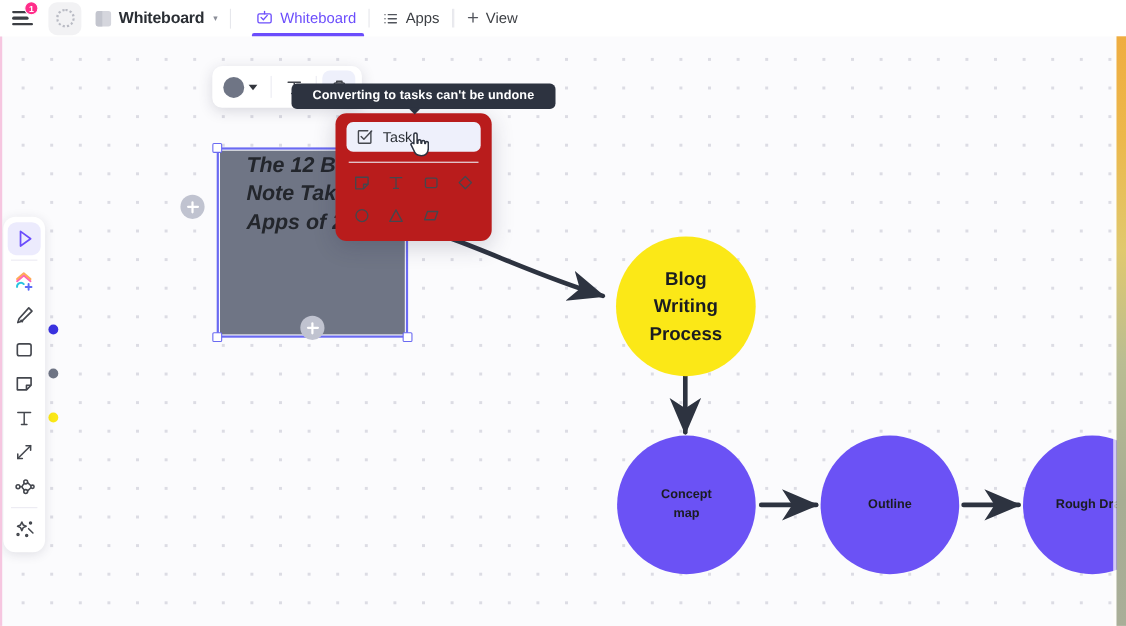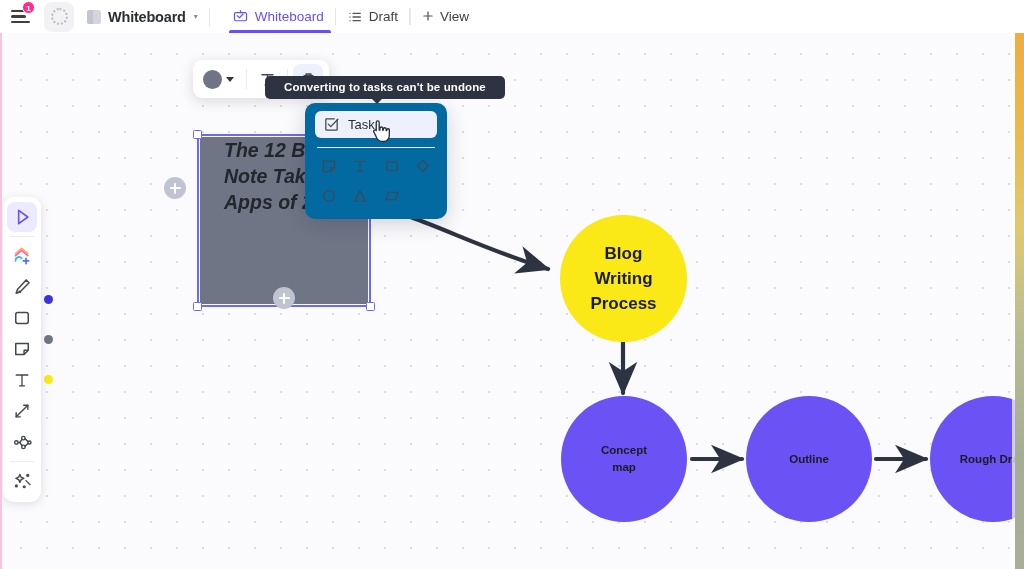--- a/index.html
+++ b/index.html
@@ -105,21 +105,21 @@
     padding:5px 19px 6px; border-radius:5px; white-space:nowrap; z-index:70;
   }
   .tooltip::after {
     content:''; position:absolute; left:106px; bottom:-5px;
     border-left:6px solid transparent; border-right:6px solid transparent; border-top:6px solid #2d3340;
   }
 
   
   .ctxmenu {
     position:absolute; left:305px; top:103px; width:142px;
-    background:#0369a1; border-radius:10px; box-shadow:0 5px 20px rgba(40,40,70,.20);
+    background:#b91c1c; border-radius:10px; box-shadow:0 5px 20px rgba(40,40,70,.20);
     padding:8px 0 9px; z-index:60;
   }
   .ctx-task {
     display:flex; align-items:center; gap:8px; margin:0 10px;
     height:27px; padding:0 8px; border-radius:6px; background:#eef0fb; cursor:pointer;
   }
   .ctx-task .lbl { font-size:13px; color:#2a2e34; }
   .ctx-sep { height:1px; background:#eceaf2; margin:9px 12px 4px; }
   .ctx-grid { display:grid; grid-template-columns:repeat(4,1fr); padding:0 8px; row-gap:2px;}
   .ctx-item { height:28px; display:flex; align-items:center; justify-content:center; border-radius:6px; cursor:pointer;}
@@ -406,21 +406,21 @@
         <span>Whiteboard</span>
       </div>
 
       <div class="tab-div"></div>
 
       <div class="tab">
         <svg width="16" height="16" viewBox="0 0 24 24" fill="none" stroke="#51545c" stroke-width="1.9" stroke-linecap="round">
           <path d="M9 6.5 h11 M9 12 h11 M9 17.5 h11"></path>
           <path d="M4.5 6.5 h.01 M4.5 12 h.01 M4.5 17.5 h.01"></path>
         </svg>
-        <span>Draft</span>
+        <span>Apps</span>
       </div>
 
       <div class="tab-div"></div>
 
 
       <div class="tab-div"></div>
 
       <div class="addview">
         <svg width="14" height="14" viewBox="0 0 24 24" fill="none" stroke="#51545c" stroke-width="2.1" stroke-linecap="round">
           <path d="M12 5 v14 M5 12 h14"></path>

